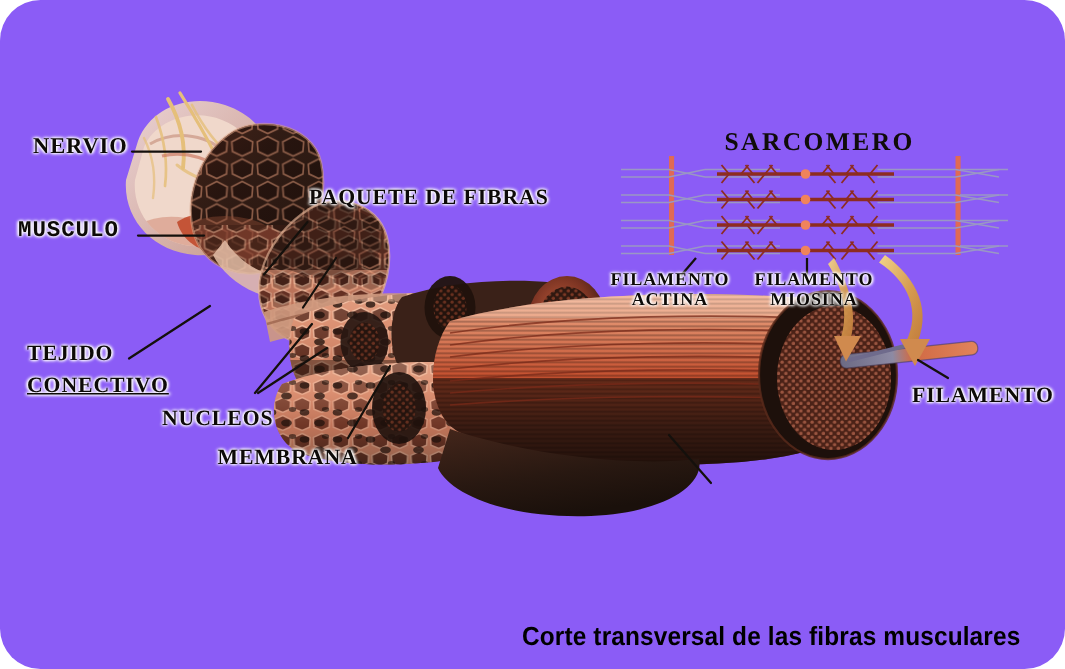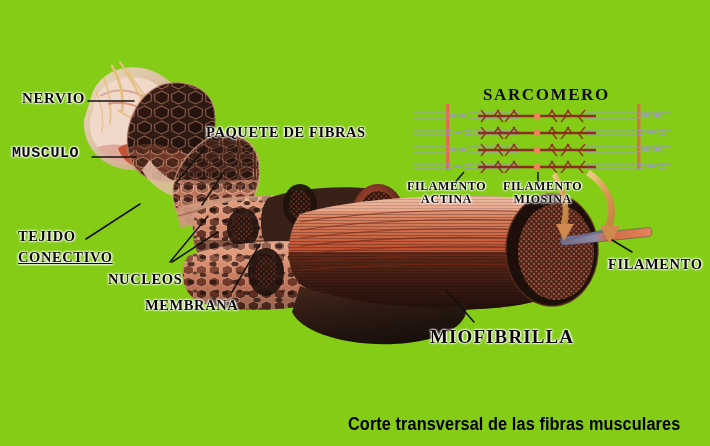--- a/index.html
+++ b/index.html
@@ -1,22 +1,23 @@
 <!DOCTYPE html>
 <html><head>
 <meta charset="utf-8">
 <title>Corte transversal de las fibras musculares</title>
 <style>
   html,body{margin:0;padding:0;background:#ffffff;}
   #page{
     position:relative;
     width:710px;height:446px;
-    background:#84cc16;
+    background:#8b5cf6;
     overflow:hidden;
     font-family:"Liberation Serif", serif;
+    border-radius:27px;
   }
   #art{position:absolute;left:0;top:0;width:710px;height:446px;}
   .lbl{
     position:absolute;
     font-family:"Liberation Serif", serif;
     font-weight:700;
     color:#0d0a08;
     letter-spacing:0.6px;
     white-space:nowrap;
     line-height:1.08;
@@ -464,21 +465,20 @@
   <div class="lbl" style="left:206px; top:125px; font-size:14.5px;">PAQUETE DE FIBRAS</div>
 
 
   <div class="lbl" style="left:18px;  top:229px; font-size:14.5px;">TEJIDO</div>
   <div class="lbl" style="left:18px;  top:250px; font-size:14.5px;text-decoration:underline;">CONECTIVO</div>
 
   <div class="lbl" style="left:108px; top:272px; font-size:14.5px;">NUCLEOS</div>
 
   <div class="lbl" style="left:145px; top:298px; font-size:14.5px;">MEMBRANA</div>
 
-  <div class="lbl" style="left:430px; top:327px; font-size:19px; letter-spacing:1.1px;">MIOFIBRILLA</div>
 
   <div class="lbl" style="left:608px; top:257px; font-size:14.5px;">FILAMENTO</div>
 
   <div class="sarc-title" style="left:483px; top:85px; font-size:17px;">SARCOMERO</div>
 
   <div class="lbl two" style="left:407px; top:180px; font-size:12px; text-align:center;">
     <span>FILAMENTO</span><br>
     <span>ACTINA</span>
   </div>
 

